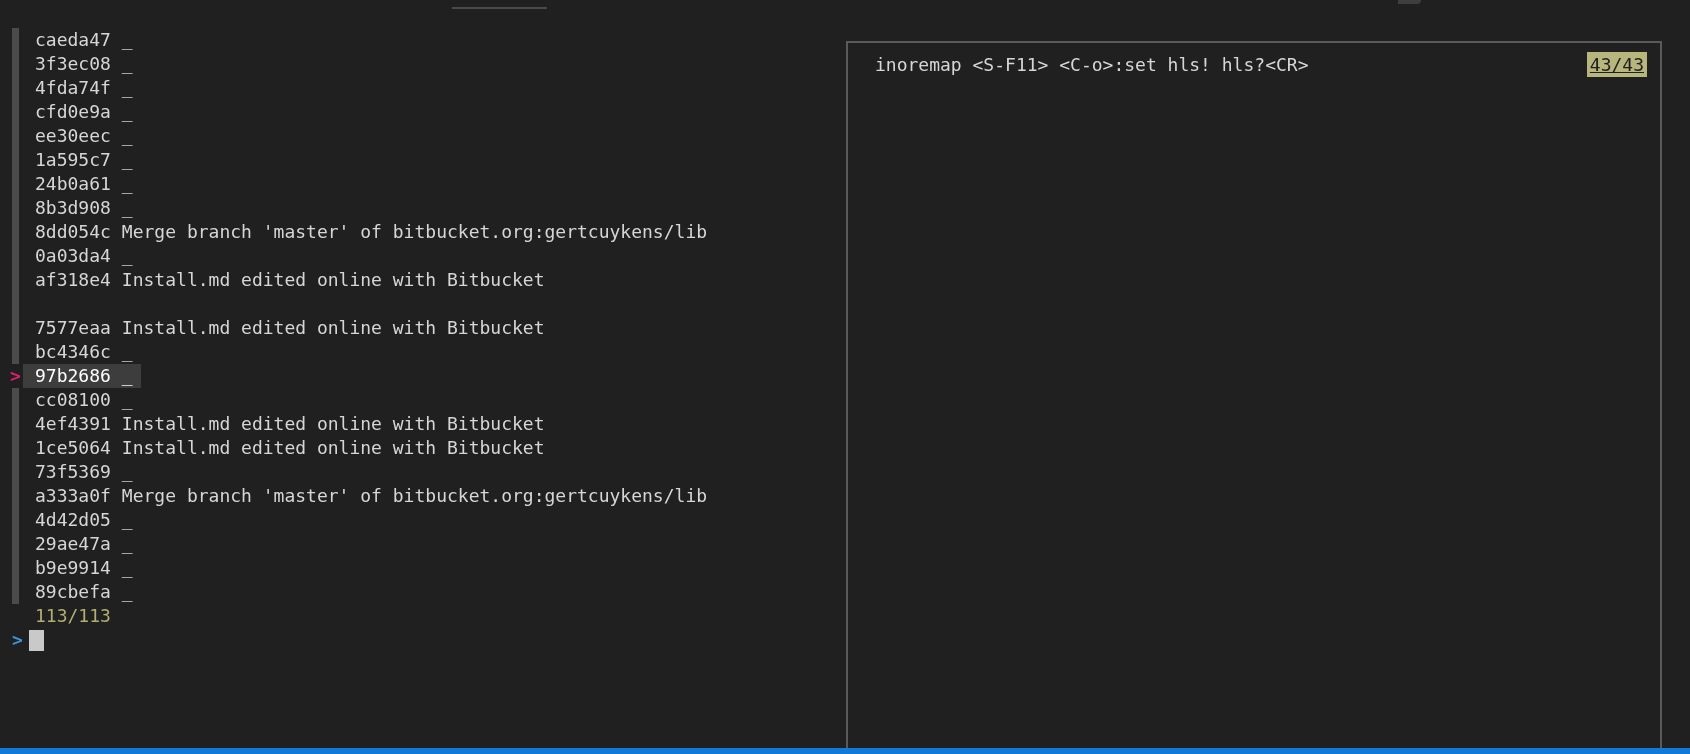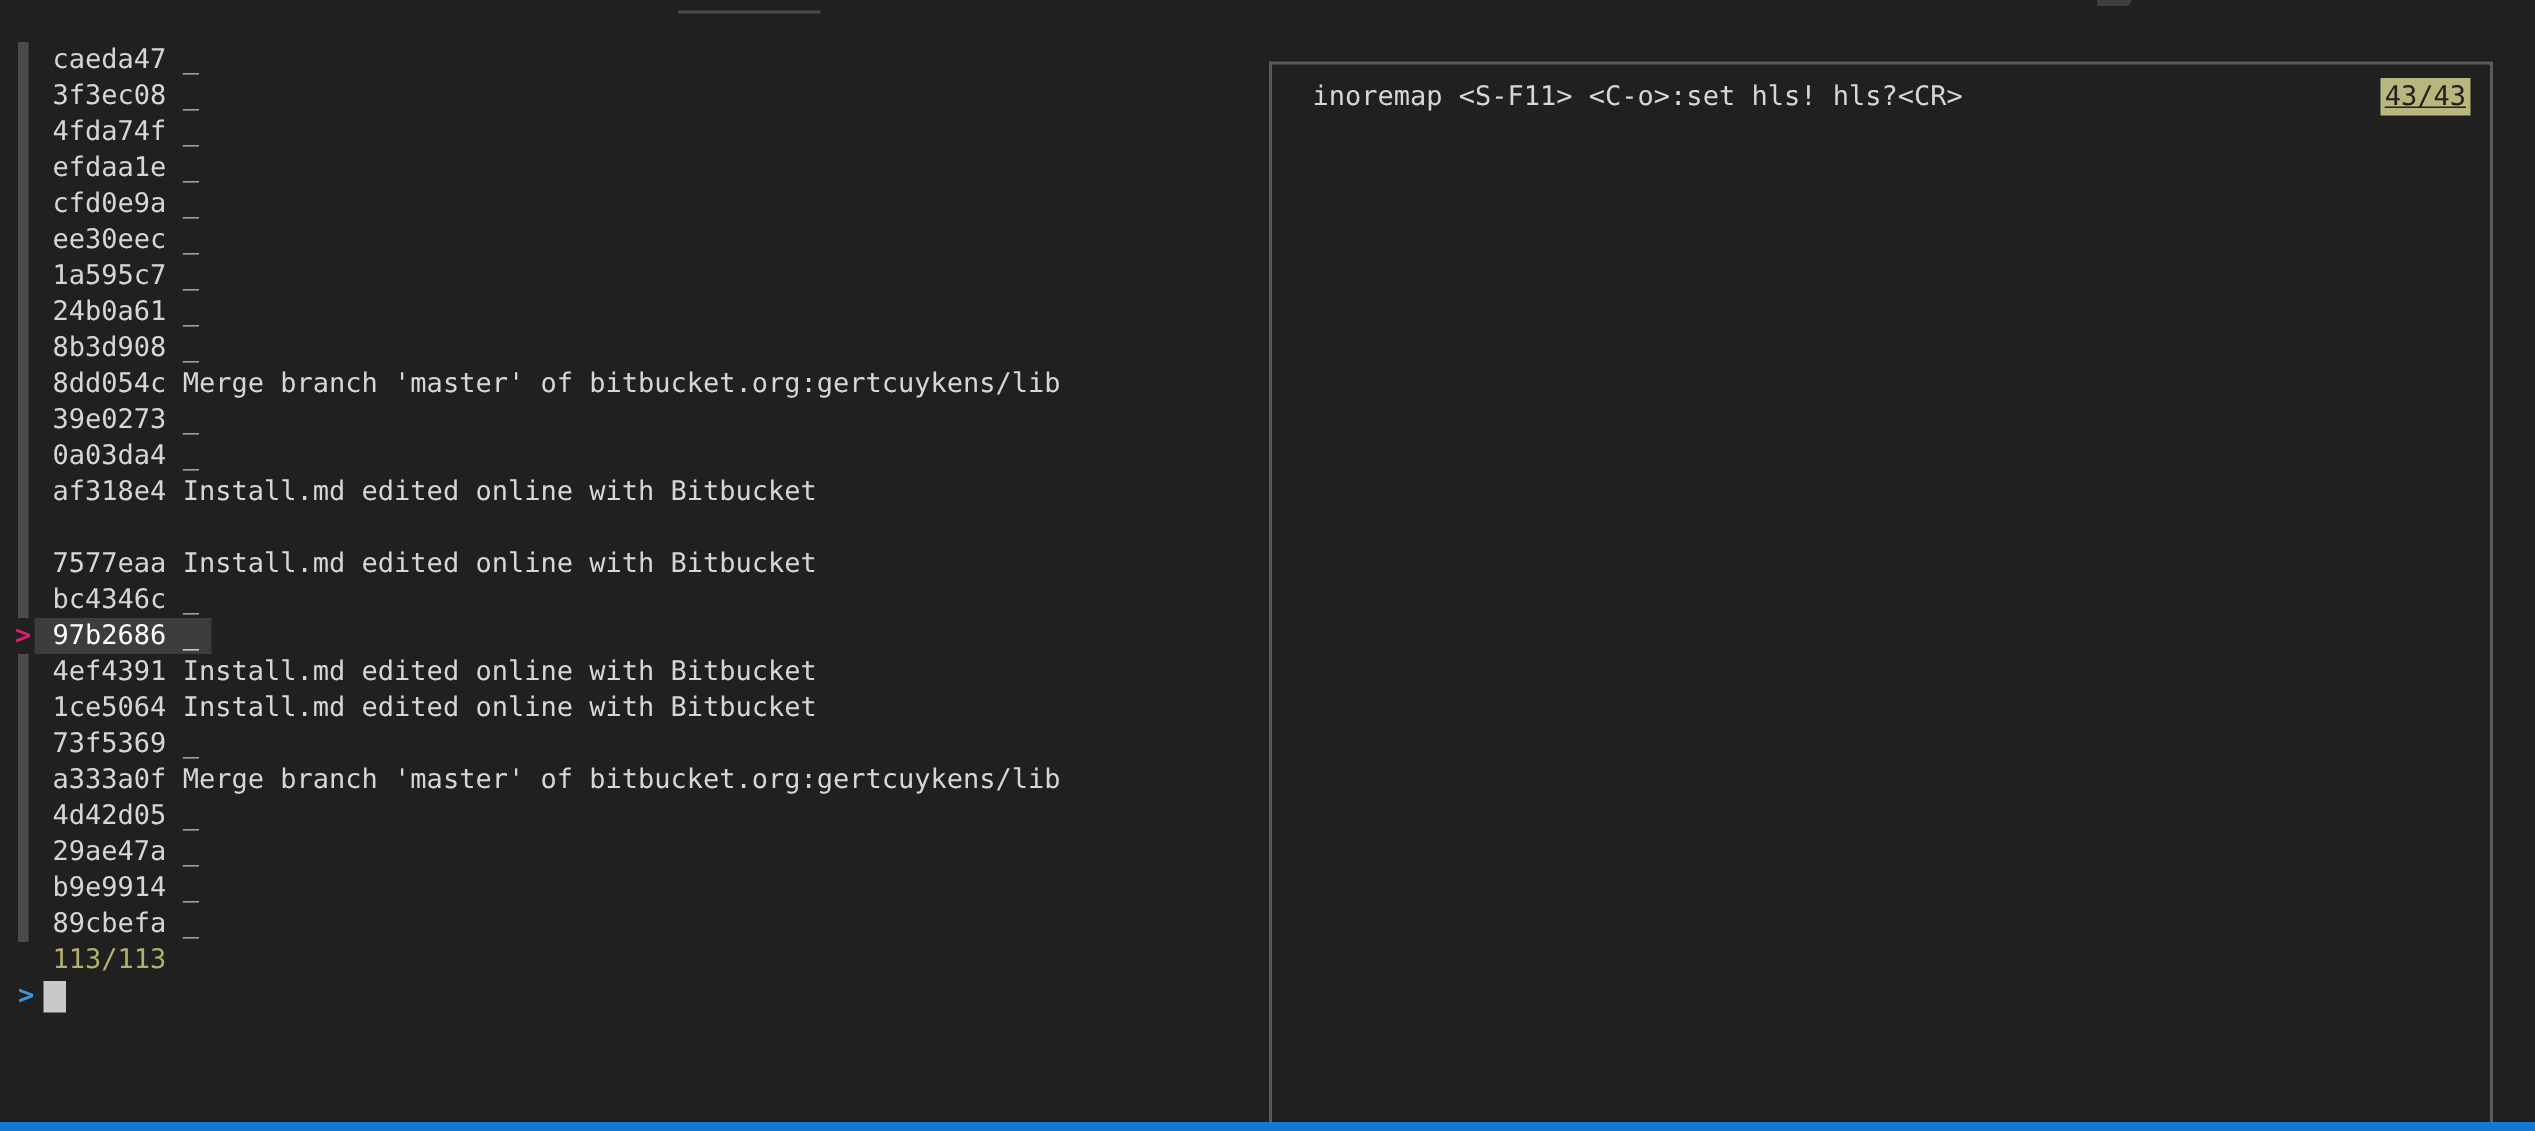--- a/index.html
+++ b/index.html
@@ -63,24 +63,20 @@
       <div class="row">
       <span class="gutter-cell"></span>
       <span class="row-text"><span class="hash">3f3ec08</span><span class="msg">_</span></span>
     </div>
       <div class="row">
       <span class="gutter-cell"></span>
       <span class="row-text"><span class="hash">4fda74f</span><span class="msg">_</span></span>
     </div>
       <div class="row">
       <span class="gutter-cell"></span>
-      <span class="row-text"><span class="hash">efdaa1e</span><span class="msg">_</span></span>
-    </div>
-      <div class="row">
-      <span class="gutter-cell"></span>
       <span class="row-text"><span class="hash">cfd0e9a</span><span class="msg">_</span></span>
     </div>
       <div class="row">
       <span class="gutter-cell"></span>
       <span class="row-text"><span class="hash">ee30eec</span><span class="msg">_</span></span>
     </div>
       <div class="row">
       <span class="gutter-cell"></span>
       <span class="row-text"><span class="hash">1a595c7</span><span class="msg">_</span></span>
     </div>
@@ -91,44 +87,44 @@
       <div class="row">
       <span class="gutter-cell"></span>
       <span class="row-text"><span class="hash">8b3d908</span><span class="msg">_</span></span>
     </div>
       <div class="row">
       <span class="gutter-cell"></span>
       <span class="row-text"><span class="hash">8dd054c</span><span class="msg">Merge branch 'master' of bitbucket.org:gertcuykens/lib</span></span>
     </div>
       <div class="row">
       <span class="gutter-cell"></span>
-      <span class="row-text"><span class="hash">39e0273</span><span class="msg">_</span></span>
-    </div>
-      <div class="row">
-      <span class="gutter-cell"></span>
       <span class="row-text"><span class="hash">0a03da4</span><span class="msg">_</span></span>
     </div>
       <div class="row">
       <span class="gutter-cell"></span>
       <span class="row-text"><span class="hash">af318e4</span><span class="msg">Install.md edited online with Bitbucket</span></span>
     </div>
       <div class="row">
       <span class="gutter-cell"></span>
     </div>
       <div class="row">
       <span class="gutter-cell"></span>
       <span class="row-text"><span class="hash">7577eaa</span><span class="msg">Install.md edited online with Bitbucket</span></span>
     </div>
       <div class="row">
       <span class="gutter-cell"></span>
       <span class="row-text"><span class="hash">bc4346c</span><span class="msg">_</span></span>
     </div>
       <div class="row selected">
       <span class="gutter-cell">&gt;</span>
       <span class="row-text"><span class="hash">97b2686</span><span class="msg">_</span></span>
+    </div>
+      <div class="row">
+      <span class="gutter-cell"></span>
+      <span class="row-text"><span class="hash">cc08100</span><span class="msg">_</span></span>
     </div>
       <div class="row">
       <span class="gutter-cell"></span>
       <span class="row-text"><span class="hash">4ef4391</span><span class="msg">Install.md edited online with Bitbucket</span></span>
     </div>
       <div class="row">
       <span class="gutter-cell"></span>
       <span class="row-text"><span class="hash">1ce5064</span><span class="msg">Install.md edited online with Bitbucket</span></span>
     </div>
       <div class="row">

